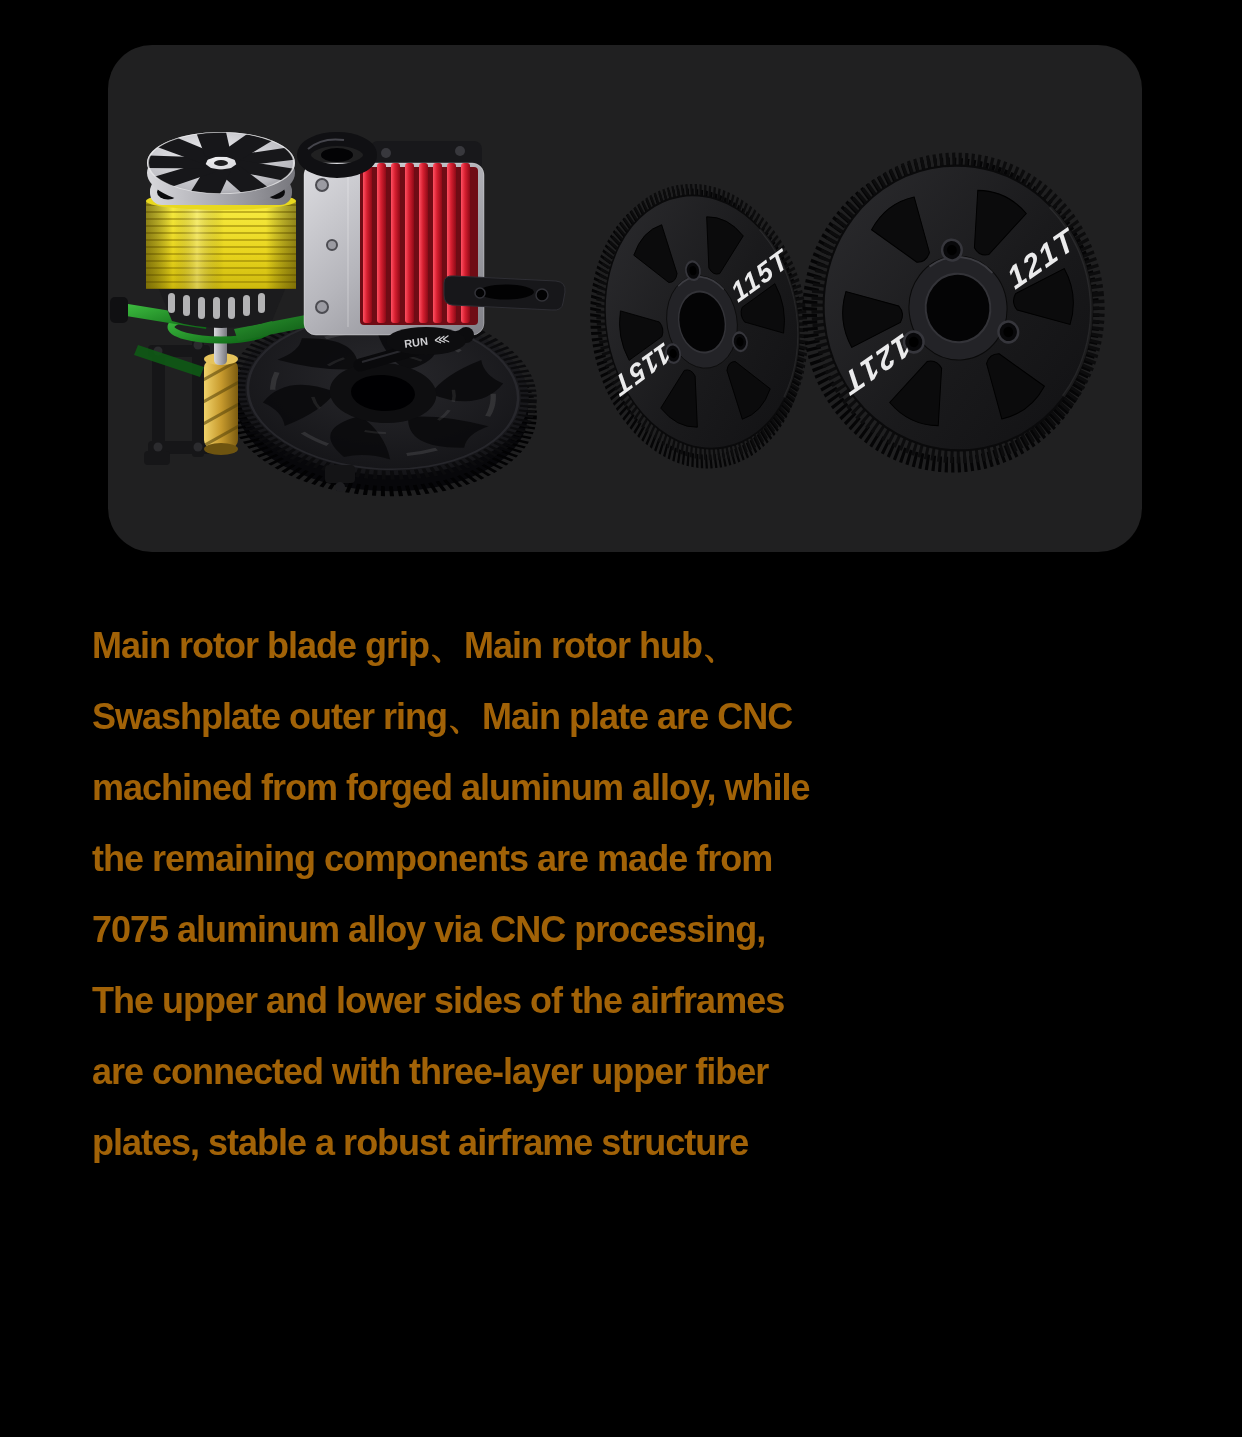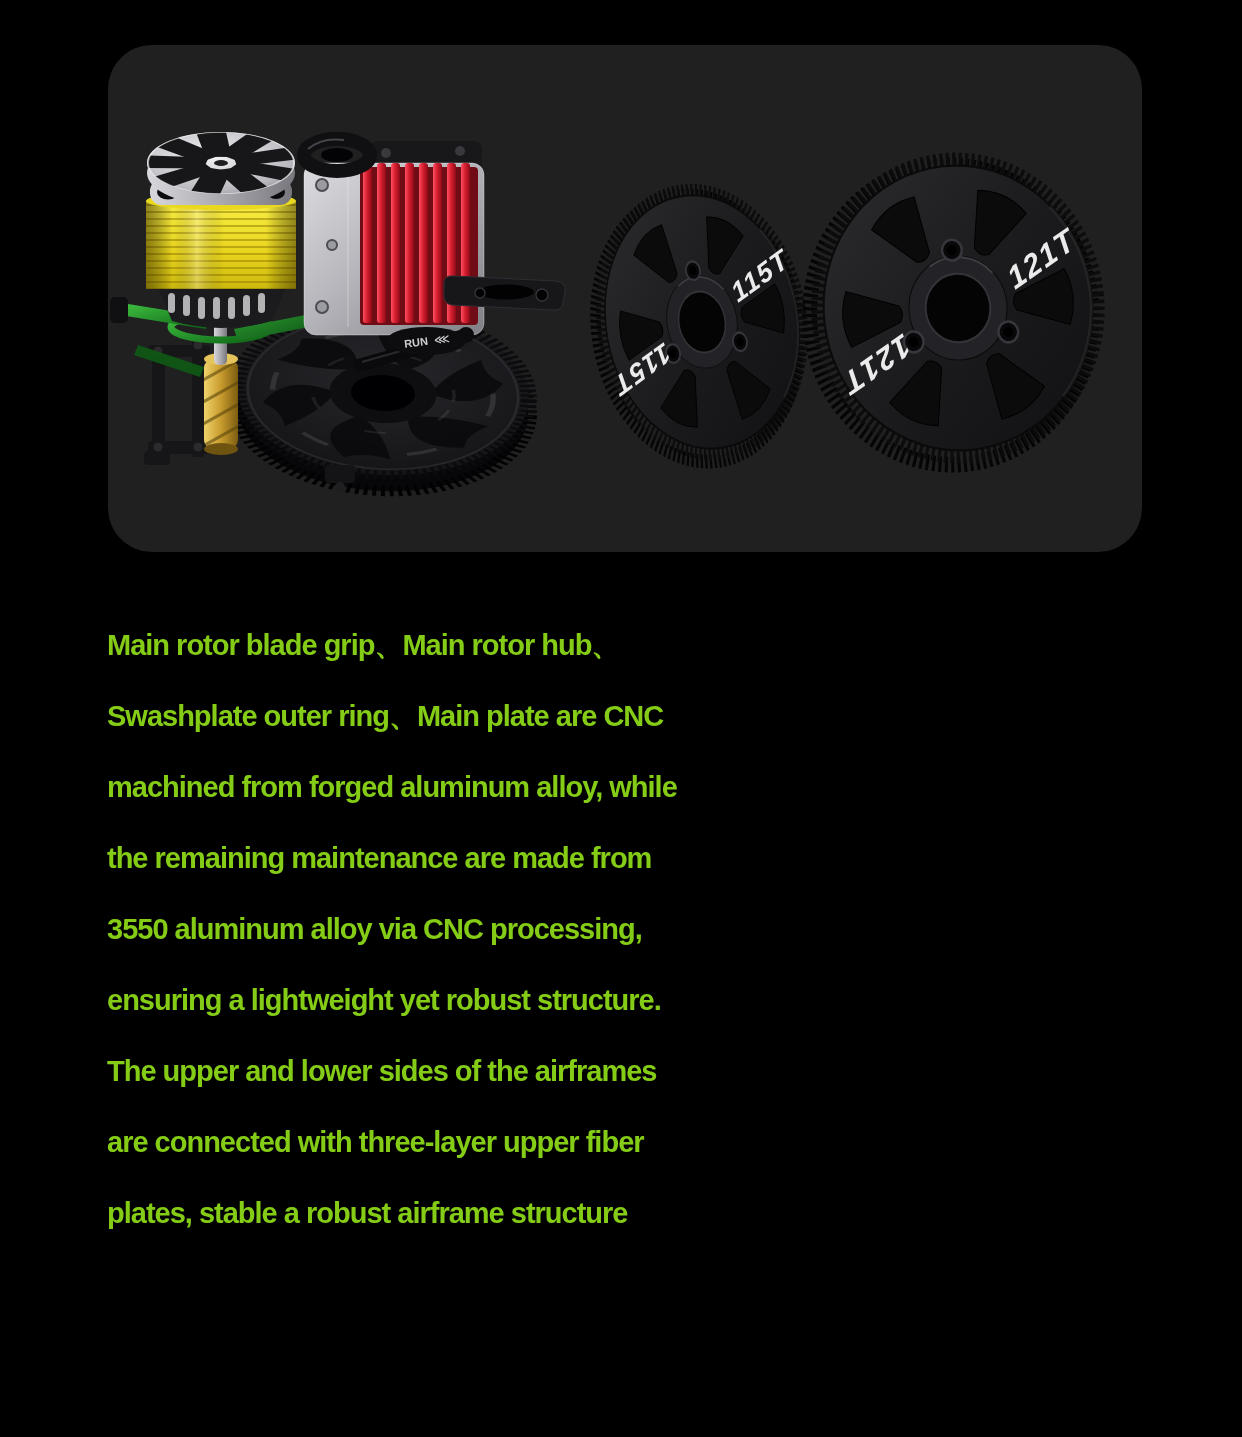--- a/index.html
+++ b/index.html
@@ -12,23 +12,23 @@
   }
   #hero-card{
     position:absolute;left:108px;top:45px;
     width:1034px;height:507px;
     background:#202021;
     border-radius:44px;
     overflow:hidden;
   }
   #hero-card svg{display:block;width:1034px;height:507px;}
   #description{
-    position:absolute;left:107px;top:610px;width:1060px;
-    color:#84cc16;
-    font-size:29px;font-weight:700;
+    position:absolute;left:92px;top:610px;width:1060px;
+    color:#a16207;
+    font-size:36px;font-weight:700;
     letter-spacing:-1px;
     line-height:71px;
   }
   #description .line{white-space:nowrap;height:71px;}
   .gear-label{
     font-family:"Liberation Sans","DejaVu Sans",sans-serif;
     font-weight:700;font-style:italic;letter-spacing:1.5px;
     fill:#ebebec;
   }
   .hub-text{font-family:"Liberation Sans","DejaVu Sans",sans-serif;font-weight:700;fill:#cfcfd2;}
@@ -331,21 +331,20 @@
         <text class="gear-label" font-size="31" transform="translate(907,245) rotate(-35) skewX(-6)">121T</text>
         <text class="gear-label" font-size="31" transform="translate(795,288) rotate(145) skewX(-6)">121T</text>
       </g>
     </svg>
   </div>
 
   <div id="description">
     <div class="line">Main rotor blade grip、Main rotor hub、</div>
     <div class="line">Swashplate outer ring、Main plate are CNC</div>
     <div class="line">machined from forged aluminum alloy, while</div>
-    <div class="line">the remaining maintenance are made from</div>
-    <div class="line">3550 aluminum alloy via CNC processing,</div>
-    <div class="line">ensuring a lightweight yet robust structure.</div>
+    <div class="line">the remaining components are made from</div>
+    <div class="line">7075 aluminum alloy via CNC processing,</div>
     <div class="line">The upper and lower sides of the airframes</div>
     <div class="line">are connected with three-layer upper fiber</div>
     <div class="line">plates, stable a robust airframe structure</div>
   </div>
 
 </div>
 
 </body></html>

